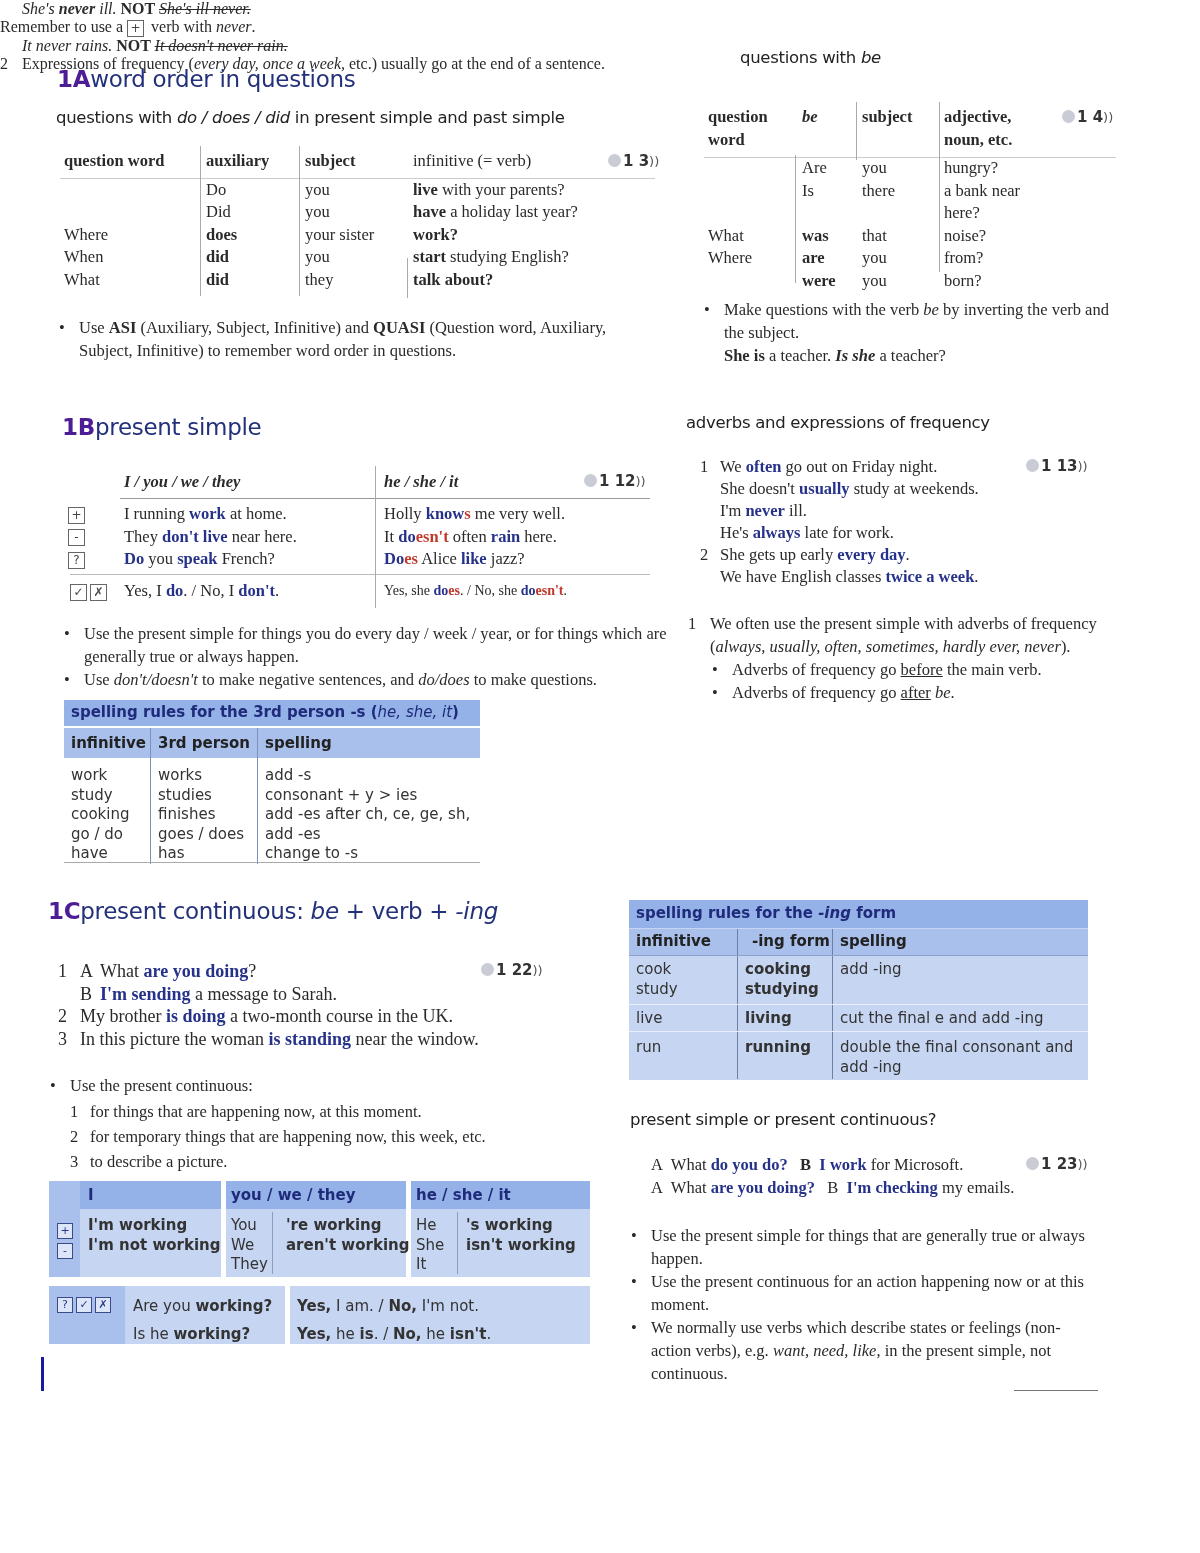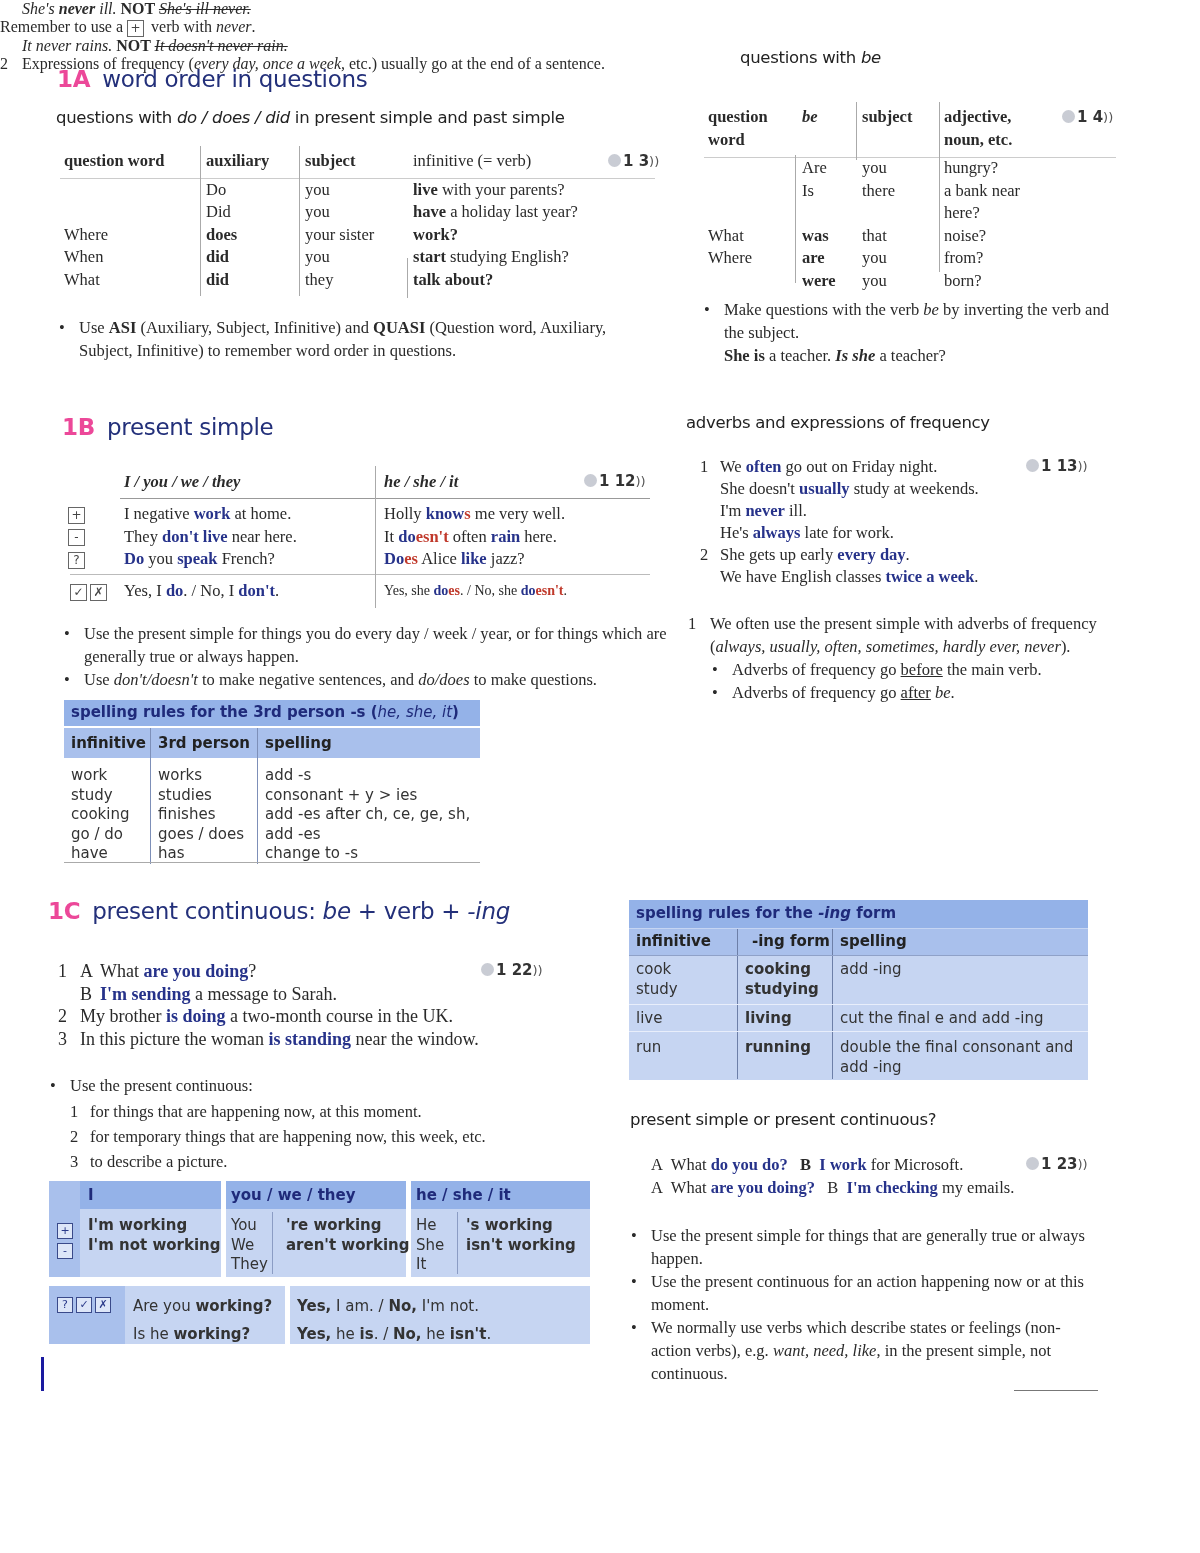--- a/index.html
+++ b/index.html
@@ -1,21 +1,21 @@
 <!DOCTYPE html>
 <html><head>
 <meta charset="utf-8">
 <style>
   html,body{margin:0;padding:0;background:#fff;}
   body{width:1200px;height:1553px;position:relative;overflow:hidden;color:#2a2a2a;
        font-family:"Liberation Serif","DejaVu Serif",serif;}
   .abs{position:absolute;}
   .serif{font-family:"Liberation Serif","DejaVu Serif",serif;}
   .sec-title{font-family:"DejaVu Sans","Liberation Sans",sans-serif;color:#23307a;font-size:23px;letter-spacing:-0.3px;white-space:nowrap;}
-  .sec-title .num{font-weight:bold;margin-right:12px;color:#ec4899;}
+  .sec-title .num{font-weight:bold;margin-right:0;color:#4c1d95;}
   .sub-title{font-family:"DejaVu Sans","Liberation Sans",sans-serif;font-size:16.5px;color:#222;white-space:nowrap;letter-spacing:-0.3px;}
   .audio{font-family:"DejaVu Sans","Liberation Sans",sans-serif;font-size:15px;font-weight:bold;color:#333;white-space:nowrap;}
   .audio .disc{display:inline-block;width:13px;height:13px;border-radius:50%;background:#c9ccd4;margin-right:2px;vertical-align:-1px;}
   .audio .wav{font-weight:normal;font-size:13px;color:#555;}
   .b{font-weight:bold;}
   .blue{color:#26328a;font-weight:bold;}
   .red{color:#c0392b;font-weight:bold;}
   .i{font-style:italic;}
   .u{text-decoration:underline;}
   .s{text-decoration:line-through;font-style:italic;}
@@ -174,21 +174,21 @@
 <div class="hline" style="left:120px;top:498px;width:530px;background:#999;"></div>
 <div class="hline" style="left:70px;top:574px;width:580px;background:#bbb;"></div>
 <div class="vline" style="left:375px;top:466px;height:142px;"></div>
 
 <div class="abs serif" style="left:68px;top:503px;font-size:16.5px;line-height:22.5px;">
   <div><span class="box">+</span></div>
   <div><span class="box">-</span></div>
   <div><span class="box">?</span></div>
 </div>
 <div class="abs serif" style="left:124px;top:503px;font-size:16.5px;line-height:22.5px;width:250px;">
-  <div><span>I negative </span><span class="blue">work</span><span> at home.</span></div>
+  <div><span>I running </span><span class="blue">work</span><span> at home.</span></div>
   <div><span>They </span><span class="blue">don't live</span><span> near here.</span></div>
   <div><span class="blue">Do</span><span> you </span><span class="blue">speak</span><span> French?</span></div>
 </div>
 <div class="abs serif" style="left:384px;top:503px;font-size:16.5px;line-height:22.5px;width:270px;">
   <div><span>Holly </span><span class="blue">know</span><span class="red">s</span><span> me very well.</span></div>
   <div><span>It </span><span class="blue">do</span><span class="red">esn't</span><span> often </span><span class="blue">rain</span><span> here.</span></div>
   <div><span class="blue">Do</span><span class="red">es</span><span> Alice </span><span class="blue">like</span><span> jazz?</span></div>
 </div>
 
 <div class="abs serif" style="left:70px;top:580px;font-size:16.5px;line-height:22.5px;">

